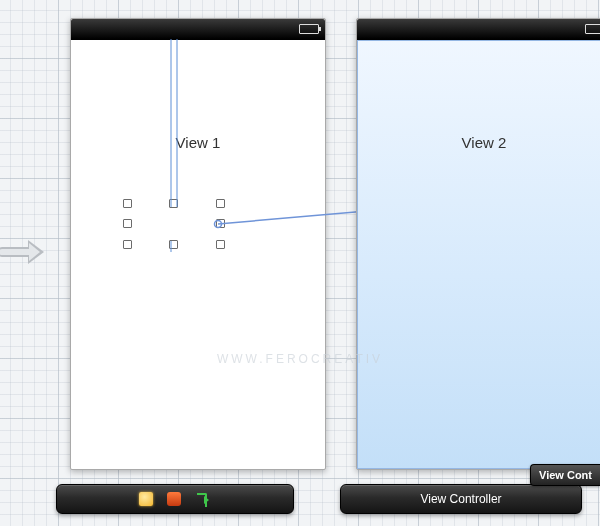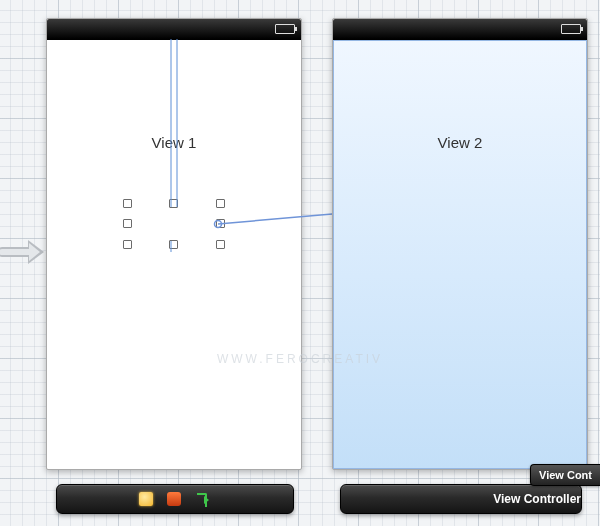--- a/index.html
+++ b/index.html
@@ -13,20 +13,21 @@
       linear-gradient(rgba(180,190,200,.55) 1px,transparent 1px),
       linear-gradient(90deg,rgba(180,190,200,.55) 1px,transparent 1px);
     background-size:12px 12px,12px 12px,60px 60px,60px 60px;
     background-position:-2px -2px,-2px -2px,-2px -2px,-2px -2px;
   }
   
   .scene{
     position:absolute;width:254px;height:450px;
     background:#fff;border:1px solid #a9a9a9;border-radius:2px;
     box-shadow:0 2px 6px rgba(0,0,0,.28);
+    margin-left:24px;
   }
   .statusbar{
     height:20px;width:100%;
     background:linear-gradient(#3a3a3a,#000);
     border-bottom:1px solid #000;border-radius:2px 2px 0 0;
     position:relative;
   }
   .battery{
     position:absolute;right:6px;top:5px;width:18px;height:8px;
     border:1px solid #ddd;border-radius:1px;
@@ -55,21 +56,21 @@
   
   .sel{position:absolute;pointer-events:none;}
   .sel .h{position:absolute;width:7px;height:7px;background:#fff;border:1px solid #6b6b6b;border-radius:1px;}
   
   #entry-arrow{position:absolute;}
   
   .dock{
     position:absolute;height:28px;border-radius:6px;
     background:linear-gradient(#4b4b4b,#2a2a2a 45%,#141414);
     border:1px solid #000;box-shadow:0 2px 4px rgba(0,0,0,.35),inset 0 1px 0 rgba(255,255,255,.15);
-    color:#fff;font-size:12px;font-weight:bold;text-align:right;line-height:28px;
+    color:#fff;font-size:12px;font-weight:normal;text-align:center;line-height:28px;
   }
   .dock-icons{display:flex;justify-content:center;align-items:center;height:100%;gap:14px;}
   .di{width:14px;height:14px;border-radius:2px;}
   .di.yellow{background:radial-gradient(circle at 40% 35%,#ffe9a0,#f3b62f);box-shadow:0 0 3px rgba(255,200,60,.8);}
   .di.orange{background:linear-gradient(#ff7a3c,#c63a10);border-radius:3px;}
   .di.green{position:relative;background:transparent;width:16px;}
   .di.green:before{content:"";position:absolute;left:2px;top:1px;width:8px;height:12px;border:2px solid #3fc64a;border-left:none;border-bottom:none;border-radius:0 2px 0 0;}
   .di.green:after{content:"";position:absolute;left:9px;top:4px;border-left:5px solid #3fc64a;border-top:4px solid transparent;border-bottom:4px solid transparent;}
   
   #float-tag{

